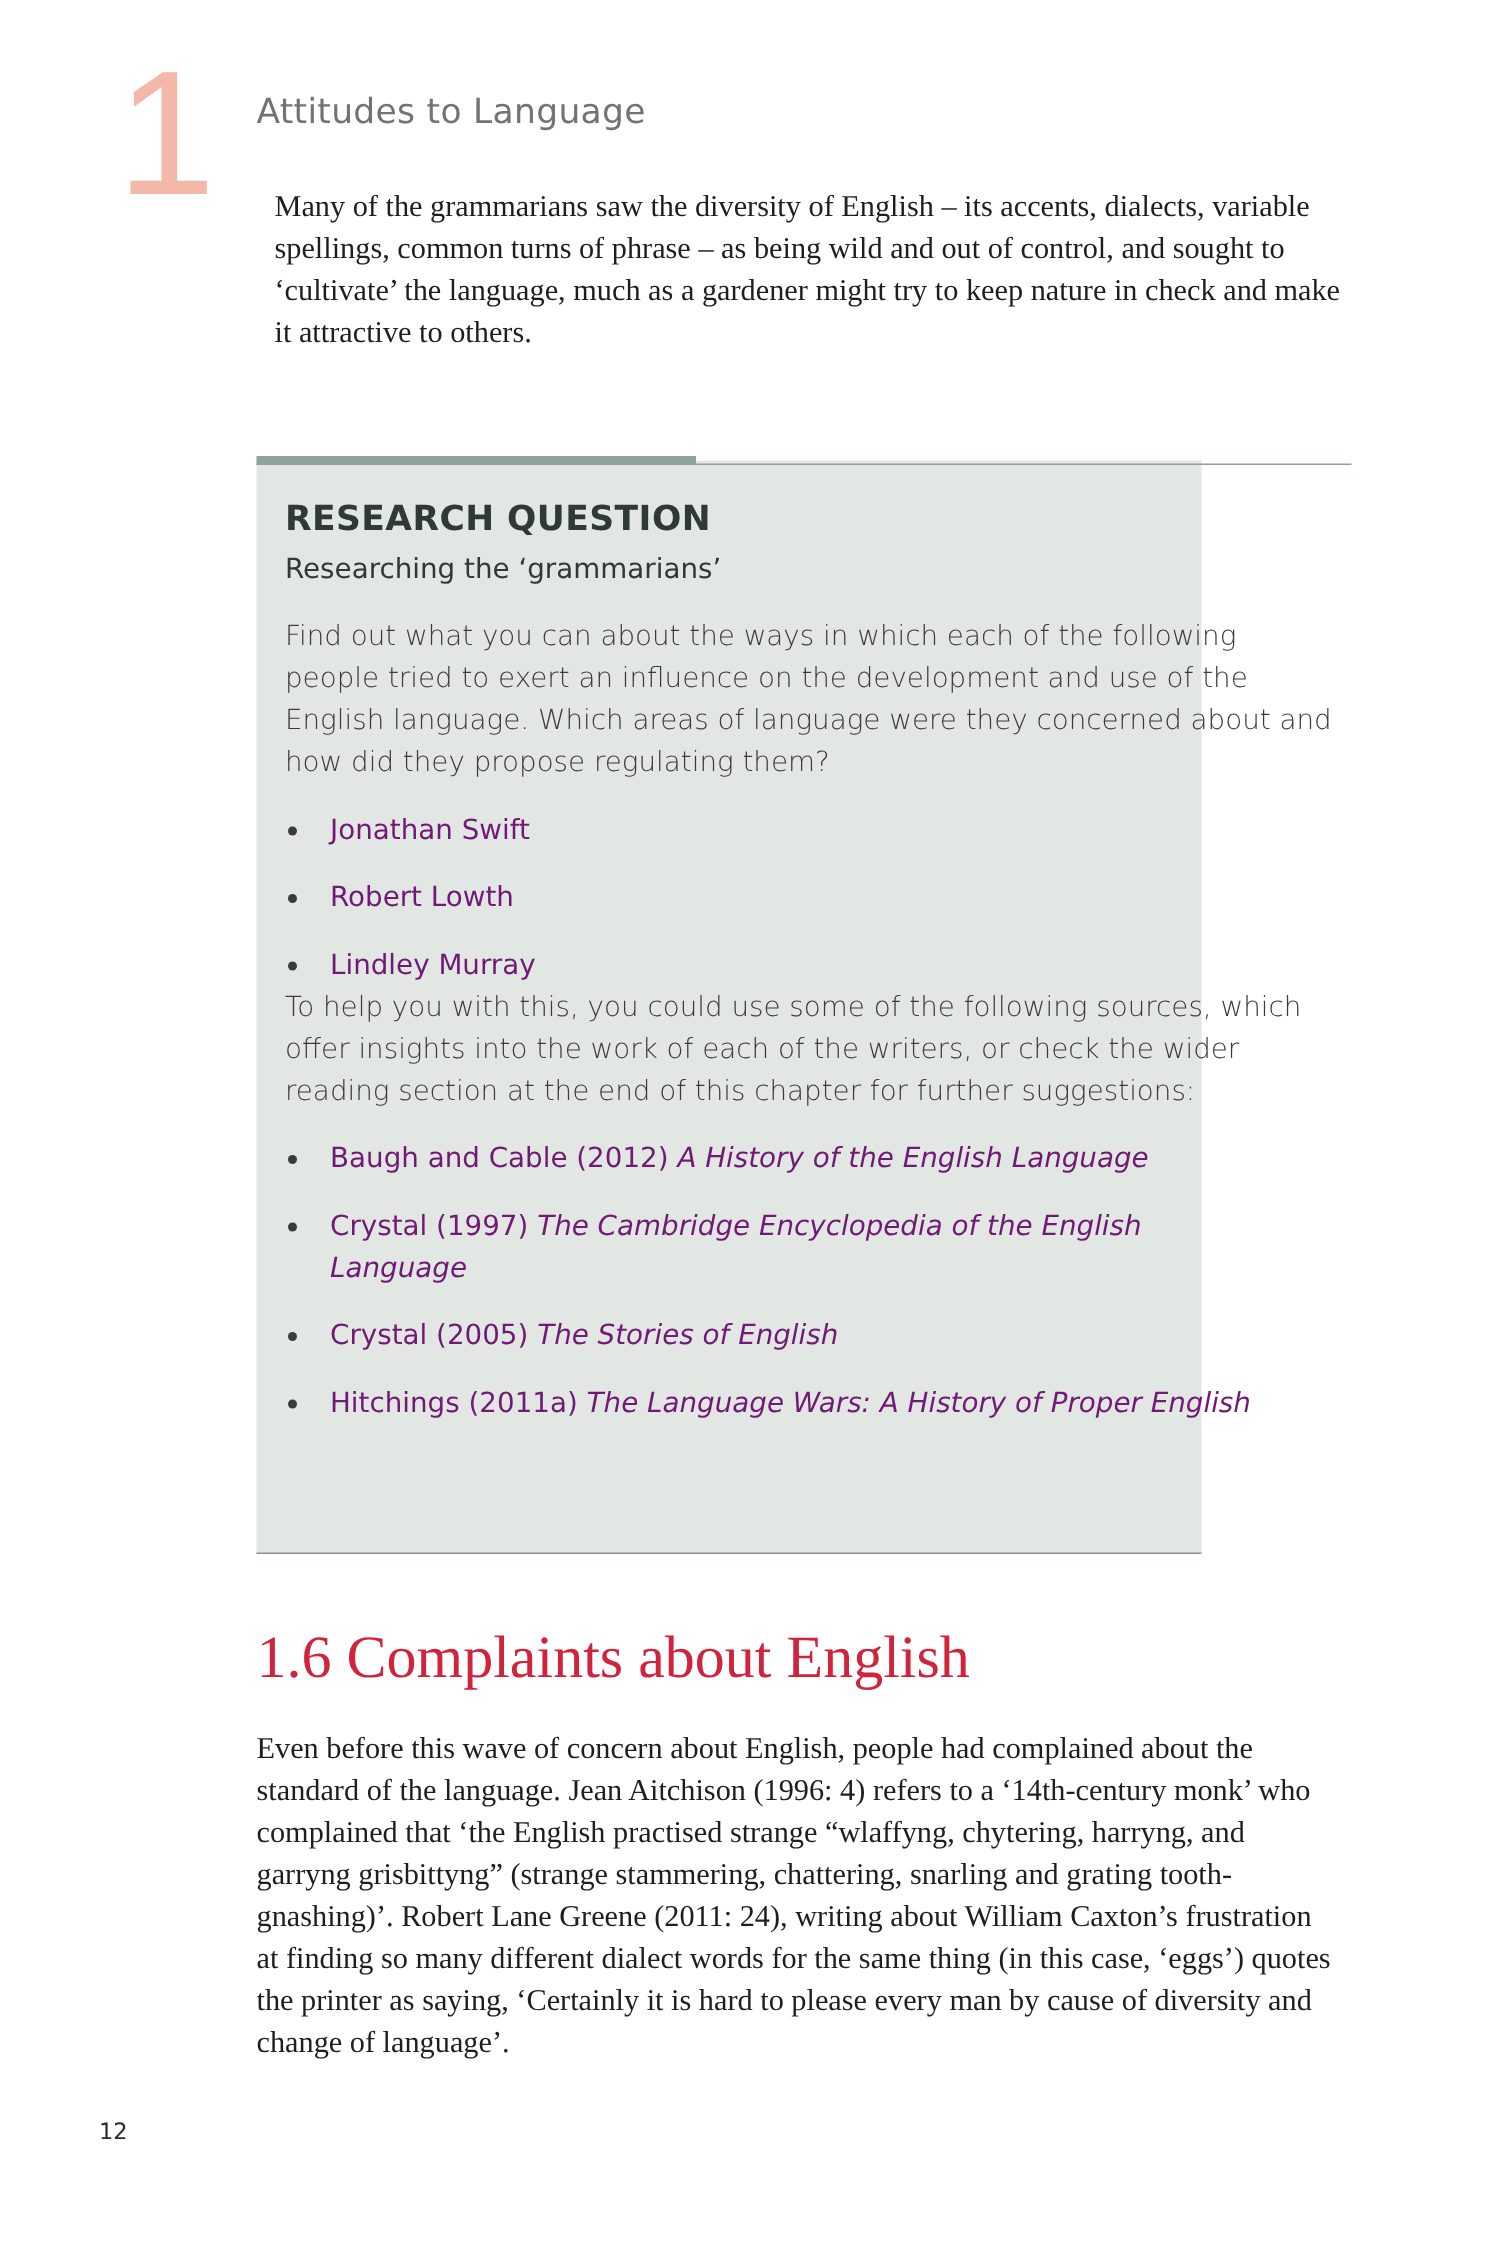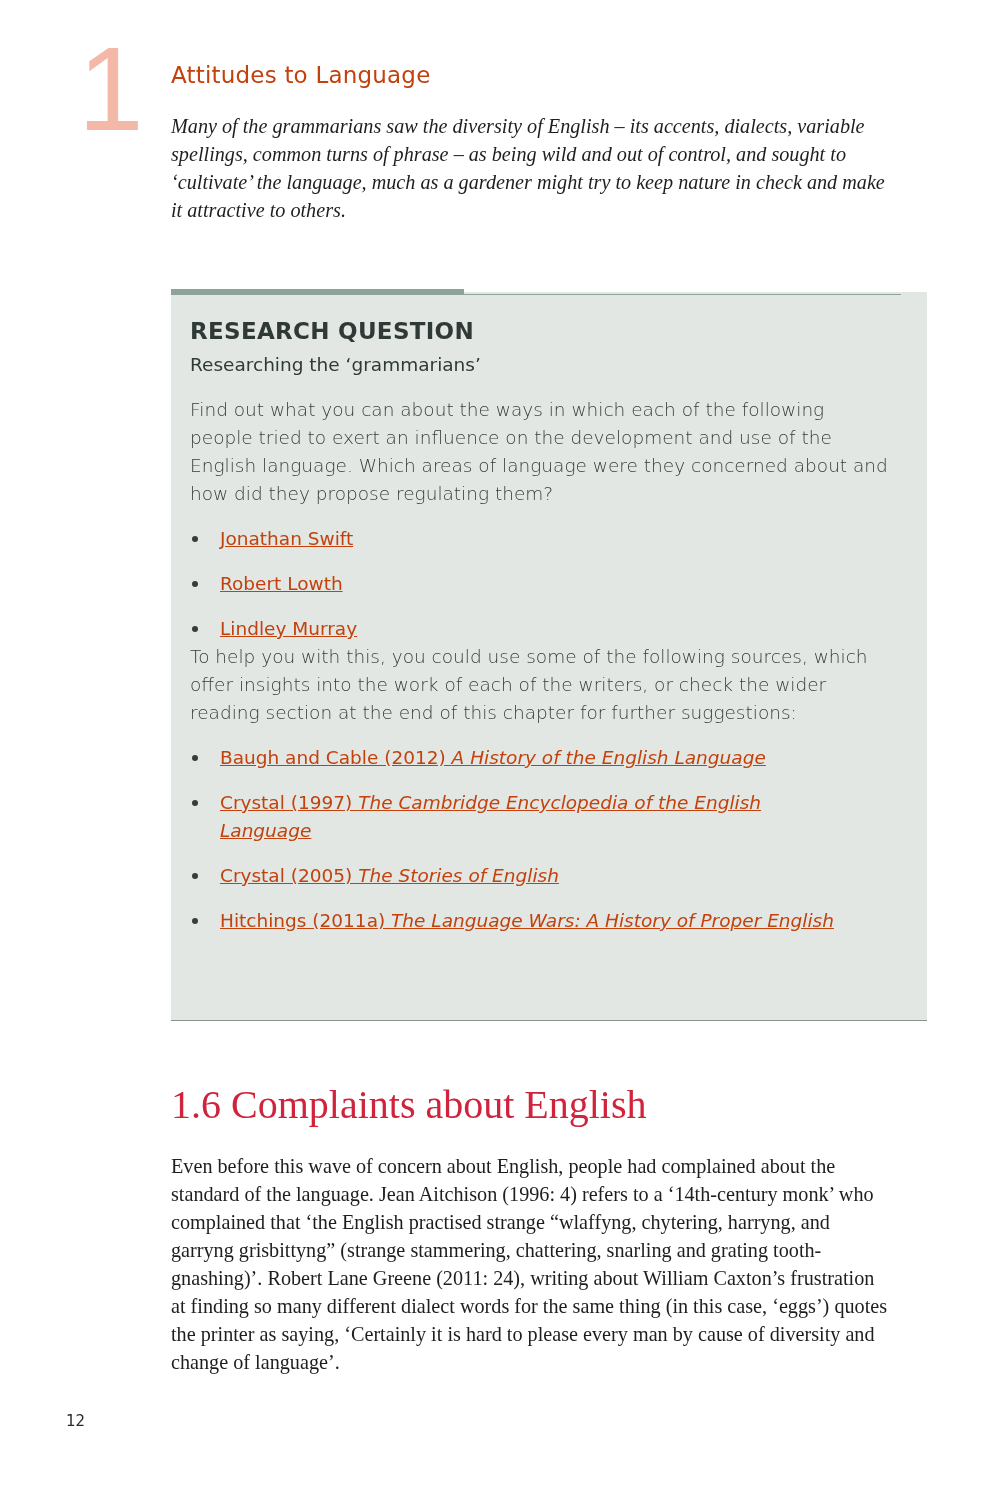--- a/index.html
+++ b/index.html
@@ -4,60 +4,60 @@
 <style>
   html, body { margin: 0; padding: 0; background: #ffffff; }
   body { width: 1000px; height: 1499px; position: relative; overflow: hidden; }
   .chapter-num {
     position: absolute; left: 78px; top: 30px;
     font-family: "Liberation Sans", sans-serif; font-size: 118px; font-weight: 300;
     color: #f4b8a8; line-height: 1;
   }
   .running-head {
     position: absolute; left: 171px; top: 62px;
-    font-family: "DejaVu Sans", sans-serif; font-size: 23px; color: #c2410c;
+    font-family: "DejaVu Sans", sans-serif; font-size: 23px; color: #737373;
     letter-spacing: 0.2px;
   }
   .serif-para {
     position: absolute; left: 171px; width: 720px;
     font-family: "Liberation Serif", serif; font-size: 20.2px; line-height: 28px;
     color: #1e1e1e;
   }
   .box {
-    position: absolute; left: 171px; top: 292px; width: 756px; height: 728px;
+    position: absolute; left: 171px; top: 307px; width: 630px; height: 728px;
     background: #e3e7e4; border-bottom: 1px solid #8a948e;
   }
   .box-topline { position: absolute; left: 0; top: 0; width: 730px; height: 1px; background: #8ea397; top: 2px; }
   .box-topbar { position: absolute; left: 0; top: -3px; width: 293px; height: 6px; background: #8ea397; }
   .box-inner { position: absolute; left: 19px; top: 24px; width: 700px;
     font-family: "DejaVu Sans", sans-serif; color: #3a3a3a; }
   .box-title { font-size: 23px; color: #2f3a36; margin: 0; line-height: 30px; letter-spacing: 0.3px; }
   .box-subtitle { font-size: 18.5px; color: #2f3a36; margin: 6px 0 0 0; line-height: 26px; }
   .box-para { font-size: 18.5px; line-height: 28px; margin: 18px 0 0 0; color: #3b3b3b; font-weight: 300; }
   ul.bullets { list-style: none; margin: 8px 0 0 0; padding: 0; }
-  ul.bullets li { position: relative; padding-left: 30px; font-size: 18.5px; line-height: 28px; color: #c2410c; margin-top: 17px; text-decoration: underline; }
+  ul.bullets li { position: relative; padding-left: 30px; font-size: 18.5px; line-height: 28px; color: #701a75; margin-top: 17px; }
   ul.bullets li::before { content: ""; position: absolute; left: 2px; top: 11px; width: 6px; height: 6px; border-radius: 50%; background: #3b3b3b; }
   ul.bullets li .it { font-style: italic; }
   .section-heading {
     position: absolute; left: 171px; top: 1078px;
     font-family: Liberation Serif, serif; font-size: 40px; color: #d0243c; line-height: 54px; margin: 0;
     font-weight: normal;
   }
   .page-number {
     position: absolute; left: 66px; top: 1412px;
     font-family: "DejaVu Sans", sans-serif; font-size: 15px; color: #2a2a2a;
   }
 </style>
 </head>
 <body>
 
 <div class="chapter-num">1</div>
 <div class="running-head">Attitudes to Language</div>
 
-<p class="serif-para" style="top:112px; margin:0;font-style:italic;">Many of the grammarians saw the diversity of English – its accents, dialects, variable spellings, common turns of phrase – as being wild and out of control, and sought to ‘cultivate’ the language, much as a gardener might try to keep nature in check and make it attractive to others.</p>
+<p class="serif-para" style="top:112px; margin:12px;">Many of the grammarians saw the diversity of English – its accents, dialects, variable spellings, common turns of phrase – as being wild and out of control, and sought to ‘cultivate’ the language, much as a gardener might try to keep nature in check and make it attractive to others.</p>
 
 <div class="box">
   <div class="box-topline"></div>
   <div class="box-topbar"></div>
   <div class="box-inner">
     <h3 class="box-title">RESEARCH QUESTION</h3>
     <p class="box-subtitle">Researching the ‘grammarians’</p>
     <p class="box-para">Find out what you can about the ways in which each of the following people tried to exert an influence on the development and use of the English language. Which areas of language were they concerned about and how did they propose regulating them?</p>
     <ul class="bullets">
       <li>Jonathan Swift</li>

